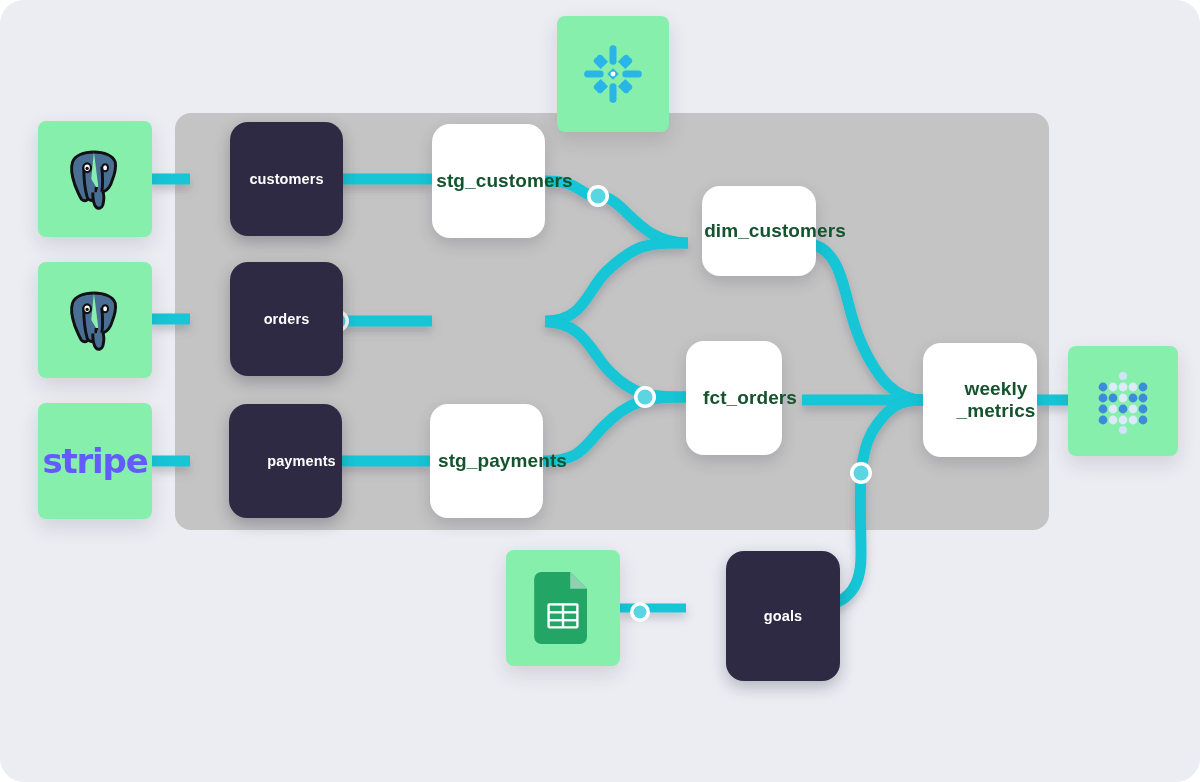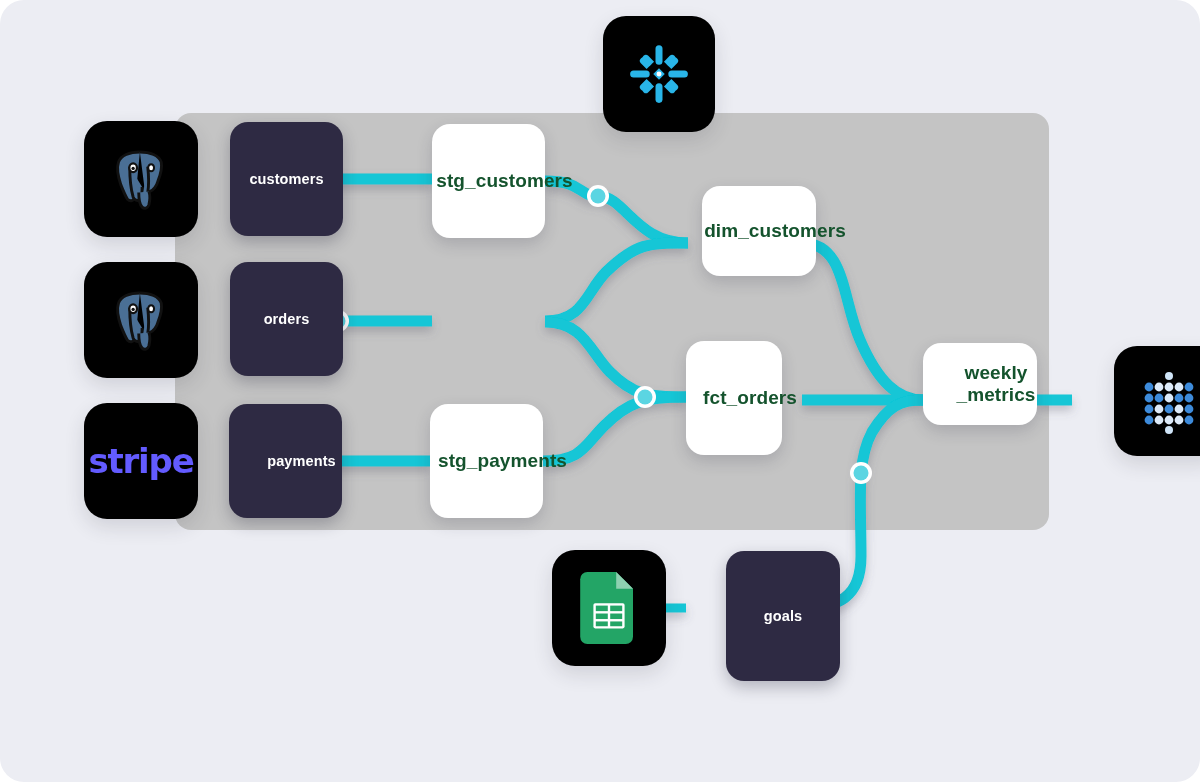--- a/index.html
+++ b/index.html
@@ -21,22 +21,22 @@
         box-sizing:border-box;text-align:center;}
 
   .model{background:#FFFFFF;border-radius:18px;
          box-shadow:0 6px 16px rgba(40,40,60,.18);
          color:#14532d;font-size:19px;font-weight:700;letter-spacing:.1px;padding-left:32px;}
 
   .source{background:#2E2A43;border-radius:18px;
           box-shadow:0 6px 16px rgba(30,30,50,.28);
           color:#FFFFFF;font-size:14.5px;font-weight:700;letter-spacing:.1px;margin-left:40px;}
 
-  .logo{background:#000000;border-radius:23px;
-        box-shadow:0 8px 20px rgba(40,40,60,.14);margin-left:46px;}
+  .logo{background:#86efac;border-radius:8px;
+        box-shadow:0 8px 20px rgba(40,40,60,.14);}
 
   .logo svg{display:block;}
 
   .stripe-word{font-family:"DejaVu Sans",sans-serif;font-weight:800;
                font-size:34px;color:#635BFF;letter-spacing:-1.2px;}
 </style>
 </head>
 <body>
 
 <div id="stage">
@@ -237,17 +237,17 @@
   </div>
 
   <div class="node model" style="left:688px;top:186px;width:114px;height:90px;margin-left:14px;">
     <span>dim_customers</span>
   </div>
 
   <div class="node model" style="left:686px;top:341px;width:96px;height:114px;">
     <span>fct_orders</span>
   </div>
 
-  <div class="node model" style="left:923px;top:343px;width:114px;height:82px;justify-content:center;">
+  <div class="node model" style="left:923px;top:343px;width:114px;height:114px;justify-content:center;">
     <span>weekly _metrics</span>
   </div>
 
 </div>
 
 </body></html>

